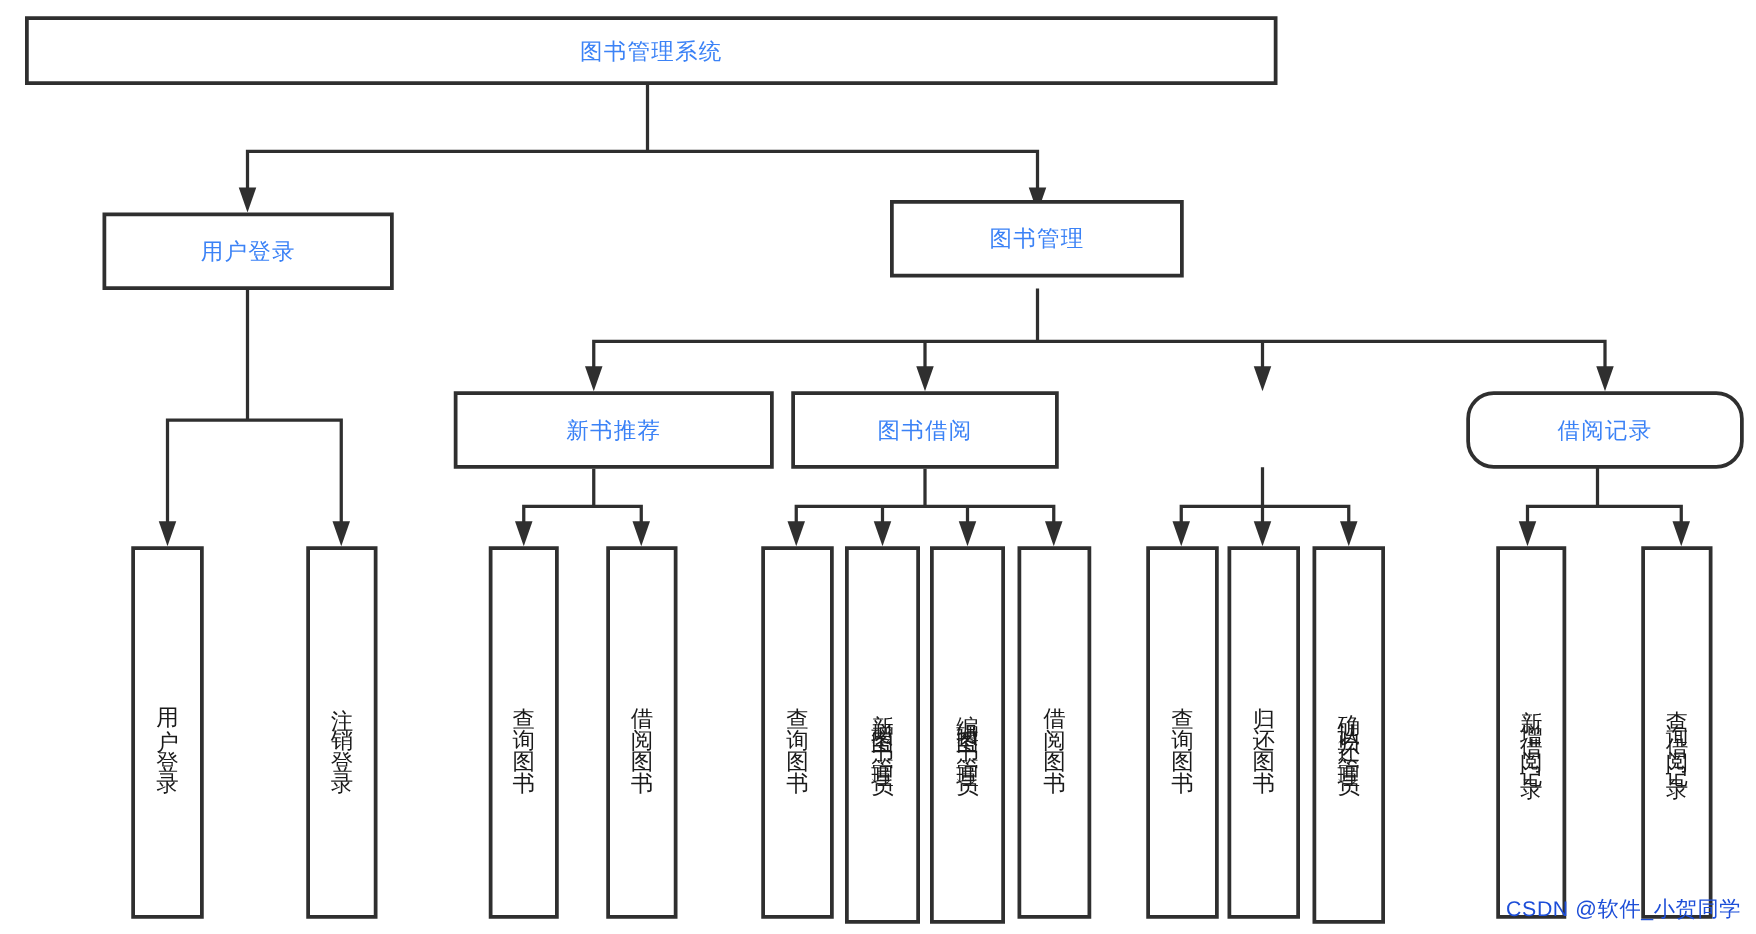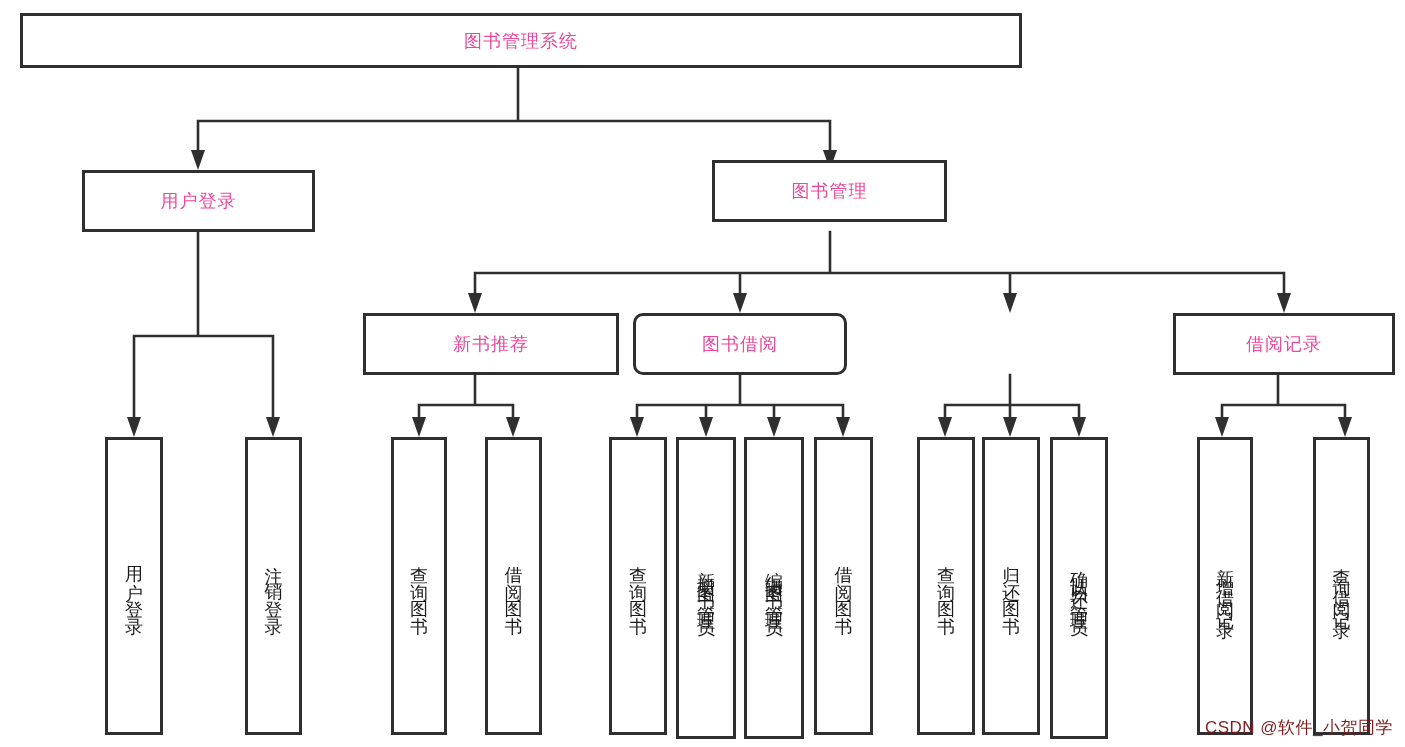--- a/index.html
+++ b/index.html
@@ -25,21 +25,21 @@
   .box {
     position: absolute;
     box-sizing: border-box;
     border: 3px solid #2f2f2f;
     background: #ffffff;
     display: flex;
     align-items: center;
     justify-content: center;
     font-size: 18px;
     letter-spacing: 1px;
-    color: #ec4899;
+    color: #3b82f6;
   }
   .vbox {
     position: absolute;
     box-sizing: border-box;
     border: 3px solid #2f2f2f;
     background: #ffffff;
     display: flex;
     align-items: center;
     justify-content: center;
     top: 437px;
@@ -55,21 +55,21 @@
   .sp4 { letter-spacing: 0.95em; }
   .sp6 { letter-spacing: 0.60em; }
   .sp9 { letter-spacing: 0.38em; }
   .tall { height: 302px; }
   .watermark {
     position: absolute;
     top: 716px;
     right: 12px;
     font-size: 17px;
     letter-spacing: 0.5px;
-    color: #7f1d1d;
+    color: #1d4ed8;
   }
 </style>
 </head>
 <body>
 
 <div class="stage">
 
   <svg class="wires" viewBox="0 0 1405 747">
     <g stroke="#2f2f2f" stroke-width="2.6" fill="none" stroke-linecap="square">
 
@@ -117,24 +117,24 @@
   <div class="box" style="left:82px; top:170px; width:233px; height:62px;">
     <span>用户登录</span>
   </div>
   <div class="box" style="left:712px; top:160px; width:235px; height:62px;">
     <span>图书管理</span>
   </div>
 
   <div class="box" style="left:363px; top:313px; width:256px; height:62px;">
     <span>新书推荐</span>
   </div>
-  <div class="box" style="left:633px; top:313px; width:214px; height:62px;border-radius:10px;">
+  <div class="box" style="left:633px; top:313px; width:214px; height:62px;">
     <span>图书借阅</span>
   </div>
-  <div class="box" style="left:1173px; top:313px; width:222px; height:62px;">
+  <div class="box" style="left:1173px; top:313px; width:222px; height:62px;border-radius:22px;">
     <span>借阅记录</span>
   </div>
 
   <div class="vbox" style="left:105px; width:58px;">
     <span class="vtext sp4">用户登录</span>
   </div>
   <div class="vbox" style="left:245px; width:57px;">
     <span class="vtext sp4">注销登录</span>
   </div>
 

